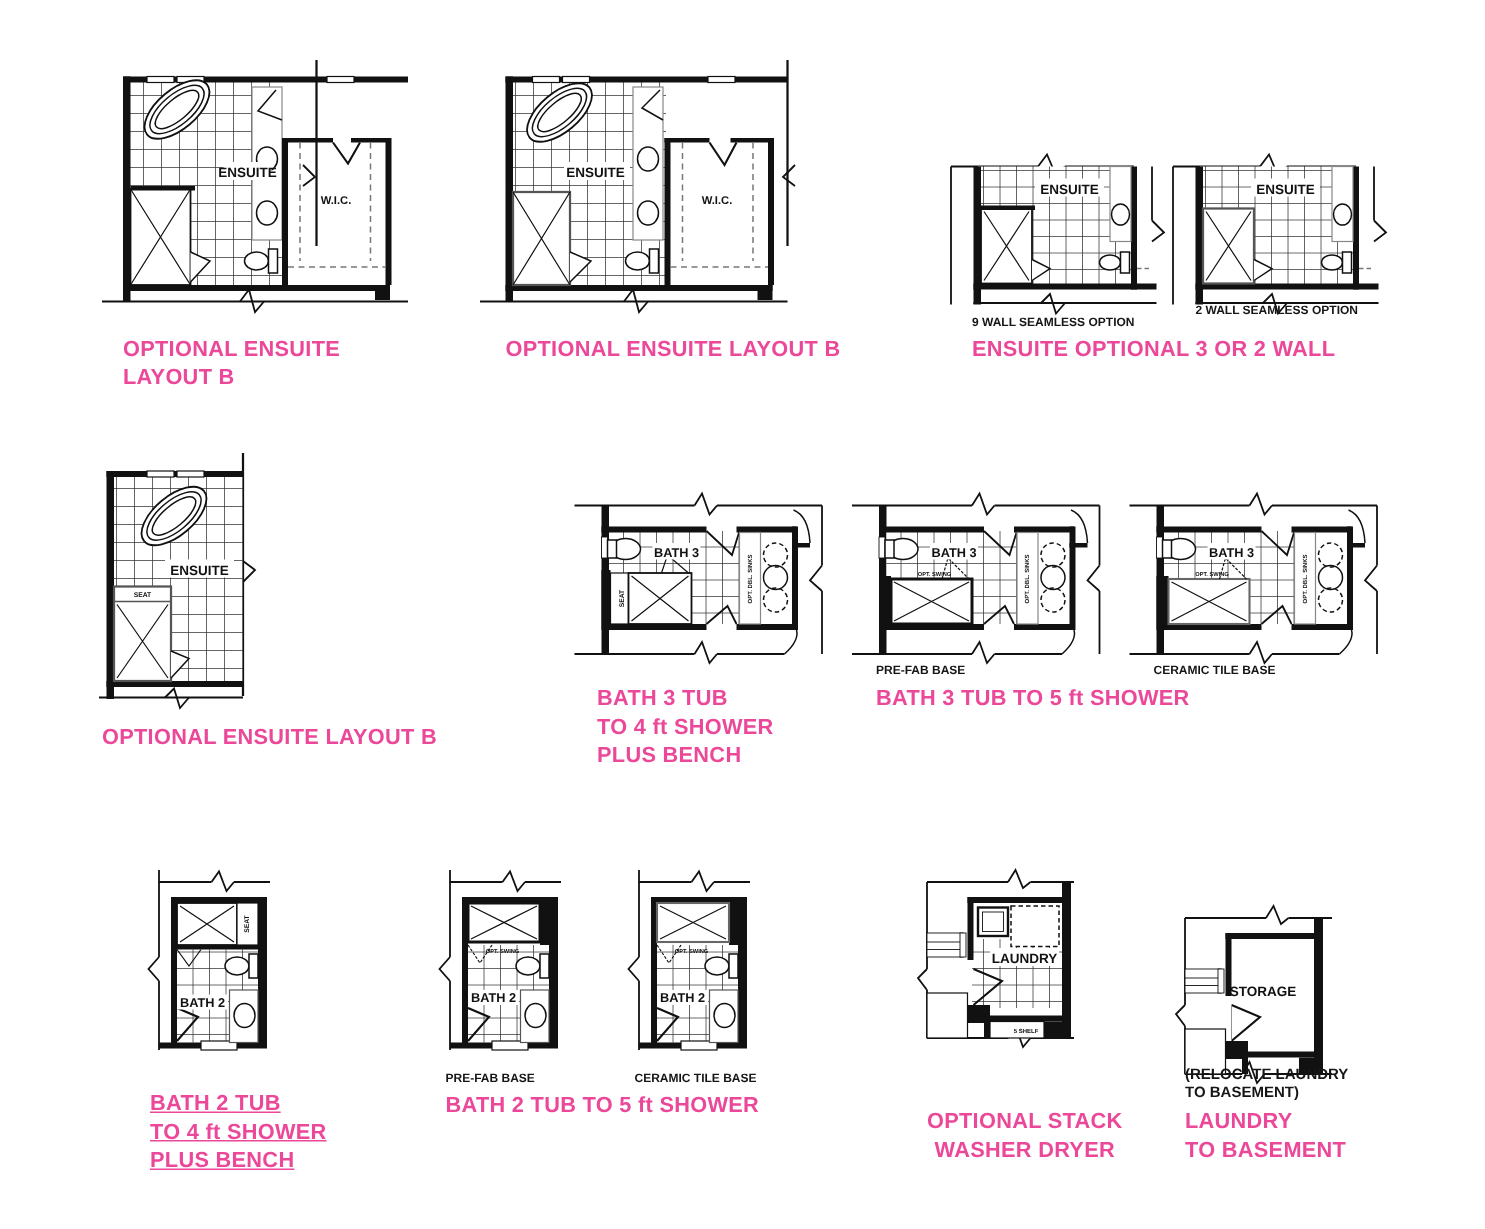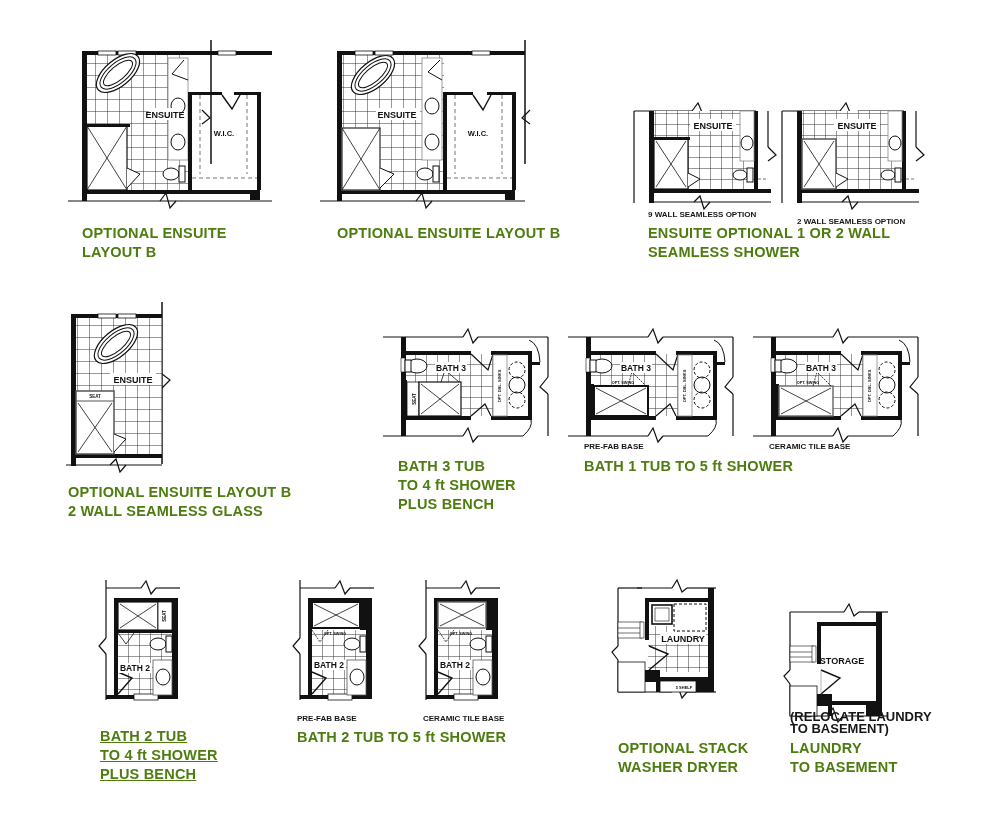--- a/index.html
+++ b/index.html
@@ -1,19 +1,19 @@
 <!DOCTYPE html>
 <html><head>
 <meta charset="utf-8">
 <style>
   html,body{margin:0;padding:0;background:#ffffff;}
   body{width:990px;height:819px;position:relative;overflow:hidden;font-family:"Liberation Sans",sans-serif;color:#111;}
   .plan{position:absolute;}
   .plan svg{display:block;overflow:visible;}
-  .cap{position:absolute;font-family:"Liberation Sans",sans-serif;font-weight:bold;font-size:14.5px;line-height:19px;color:#4d7c0f;letter-spacing:0.2px;white-space:nowrap;}
+  .cap{position:absolute;font-family:"Liberation Sans",sans-serif;font-weight:bold;font-size:14.5px;line-height:19px;color:#ec4899;letter-spacing:0.2px;white-space:nowrap;}
   .sub{position:absolute;font-family:"Liberation Sans",sans-serif;font-weight:bold;font-size:8px;line-height:10px;color:#161616;white-space:nowrap;}
   .cap div,.sub div{display:block;}
   .lbl{font-family:"Liberation Sans",sans-serif;font-weight:bold;fill:#111;}
 </style>
 </head>
 <body>
 
 <svg width="0" height="0" style="position:absolute">
   <defs>
     <pattern id="tile" width="12" height="12" patternUnits="userSpaceOnUse">
@@ -174,24 +174,23 @@
     <path d="M54 84 L66 76 L54 70" fill="#fff" stroke="#111"></path>
     <rect x="106" y="8" width="14" height="50" fill="#fff" stroke="#888" stroke-width="0.8"></rect>
     <ellipse cx="113" cy="40" rx="6" ry="7" fill="#fff" stroke="#111"></ellipse>
     <ellipse cx="106" cy="72" rx="7" ry="5" fill="#fff" stroke="#111"></ellipse>
     <rect x="113" y="65" width="6" height="14" fill="#fff" stroke="#111"></rect>
     <line x1="124" y1="76" x2="134" y2="76" stroke="#777" stroke-dasharray="3,2"></line>
     <rect x="52" y="16" width="46" height="12" fill="#fff"></rect>
     <text class="lbl" x="75" y="26" font-size="9" text-anchor="middle">ENSUITE</text>
   </svg>
 </div>
-<div class="sub" style="left:797px;top:217px;">2 WALL SEAMLESS OPTION</div>
+<div class="sub" style="left:797px;top:202px;">2 WALL SEAMLESS OPTION</div>
 <div class="cap" style="left:648px;top:224px;">
-  <div>ENSUITE OPTIONAL 1 OR 2 WALL</div>
-  <div>SEAMLESS SHOWER</div>
+  <div>ENSUITE OPTIONAL 3 OR 2 WALL</div>
 </div>
 
 <div class="plan" style="left:66px;top:302px;">
   <svg width="110" height="175">
     <line x1="96" y1="0" x2="96" y2="162" stroke="#111" stroke-width="1.5"></line>
     <path d="M96 72 L104 78 L96 86" fill="none" stroke="#111" stroke-width="1.2"></path>
     <rect x="8" y="14" width="88" height="138" fill="url(#tile)"></rect>
     <rect x="5" y="12" width="5" height="152" fill="#111"></rect>
     <rect x="5" y="12" width="91" height="4" fill="#111"></rect>
     <rect x="5" y="152" width="91" height="4" fill="#111"></rect>
@@ -208,21 +207,20 @@
     <line x1="10" y1="99" x2="48" y2="99" stroke="#555" stroke-width="1"></line>
     <text class="lbl" x="29" y="96" font-size="4.5" text-anchor="middle">SEAT</text>
     <path d="M12 101 L46 150 M46 101 L12 150" stroke="#111" stroke-width="0.8"></path>
     <path d="M48 150 L60 137 L48 132" fill="#fff" stroke="#111"></path>
     <rect x="44" y="71" width="46" height="12" fill="#fff"></rect>
     <text class="lbl" x="67" y="81" font-size="9" text-anchor="middle">ENSUITE</text>
   </svg>
 </div>
 <div class="cap" style="left:68px;top:483px;">
   <div>OPTIONAL ENSUITE LAYOUT B</div>
-  <div>2 WALL SEAMLESS GLASS</div>
 </div>
 
 <div class="plan" style="left:383px;top:332px;">
   <svg width="170" height="110">
     <line x1="0" y1="5" x2="80" y2="5" stroke="#111" stroke-width="1.2"></line>
     <path d="M80 5 L85 -3 L90 11 L95 5" fill="none" stroke="#111" stroke-width="1.2"></path>
     <line x1="95" y1="5" x2="165" y2="5" stroke="#111" stroke-width="1.2"></line>
     <line x1="165" y1="5" x2="165" y2="45" stroke="#111" stroke-width="1.2"></line>
     <path d="M165 45 L157 55 L165 62" fill="none" stroke="#111" stroke-width="1.2"></path>
     <line x1="165" y1="62" x2="165" y2="104" stroke="#111" stroke-width="1.2"></line>
@@ -342,21 +340,21 @@
     <text class="lbl" x="117" y="55" font-size="4" text-anchor="middle" transform="rotate(-90 117 54)">OPT. DBL. SINKS</text>
     <circle cx="134" cy="38" r="8" fill="none" stroke="#111" stroke-dasharray="3,2"></circle>
     <circle cx="134" cy="53" r="8" fill="none" stroke="#111"></circle>
     <circle cx="134" cy="68" r="8" fill="none" stroke="#111" stroke-dasharray="3,2"></circle>
     <rect x="52" y="30" width="32" height="11" fill="#fff"></rect>
     <text class="lbl" x="68" y="39" font-size="8.5" text-anchor="middle">BATH 3</text>
   </svg>
 </div>
 <div class="sub" style="left:769px;top:442px;">CERAMIC TILE BASE</div>
 <div class="cap" style="left:584px;top:457px;">
-  <div>BATH 1 TUB TO 5 ft SHOWER</div>
+  <div>BATH 3 TUB TO 5 ft SHOWER</div>
 </div>
 
 <div class="plan" style="left:96px;top:580px;">
   <svg width="90" height="120">
     <line x1="10" y1="0" x2="10" y2="58" stroke="#111" stroke-width="1.2"></line>
     <path d="M10 58 L3 66 L10 74" fill="none" stroke="#111" stroke-width="1.2"></path>
     <line x1="10" y1="74" x2="10" y2="120" stroke="#111" stroke-width="1.2"></line>
     <line x1="10" y1="8" x2="45" y2="8" stroke="#111" stroke-width="1.2"></line>
     <path d="M45 8 L50 1 L55 14 L60 8" fill="none" stroke="#111" stroke-width="1.2"></path>
     <line x1="60" y1="8" x2="84" y2="8" stroke="#111" stroke-width="1.2"></line>
@@ -480,21 +478,21 @@
     <rect x="38" y="22" width="58" height="24" fill="#fff"></rect>
     <rect x="40" y="25" width="20" height="19" fill="#fff" stroke="#111" stroke-width="1.6"></rect>
     <rect x="43" y="28" width="14" height="13" fill="none" stroke="#111" stroke-width="0.6"></rect>
     <rect x="62" y="24" width="32" height="27" fill="#fff" stroke="#111" stroke-dasharray="3,2"></rect>
     <path d="M37 90 L56 74 L37 66" fill="none" stroke="#111" stroke-width="1.4"></path>
     <text class="lbl" x="72" y="108.5" font-size="4" text-anchor="middle">5 SHELF</text>
     <rect x="48" y="52" width="46" height="12" fill="#fff"></rect>
     <text class="lbl" x="71" y="62" font-size="9" text-anchor="middle">LAUNDRY</text>
   </svg>
 </div>
-<div class="cap" style="left:618px;top:739px;">
+<div class="cap" style="left:618px;top:739px;text-align:center;">
   <div>OPTIONAL STACK</div>
   <div>WASHER DRYER</div>
 </div>
 
 <div class="plan" style="left:784px;top:604px;text-decoration:underline;">
   <svg width="110" height="120">
     <line x1="6" y1="8" x2="6" y2="66" stroke="#111" stroke-width="1.2"></line>
     <path d="M6 66 L0 72 L6 80" fill="none" stroke="#111" stroke-width="1.2"></path>
     <line x1="6" y1="80" x2="6" y2="112" stroke="#111" stroke-width="1.2"></line>
     <line x1="6" y1="8" x2="60" y2="8" stroke="#111" stroke-width="1.2"></line>
@@ -512,20 +510,20 @@
     <rect x="44" y="90" width="4" height="22" fill="#111"></rect>
     <rect x="6" y="82" width="27" height="30" fill="#fff" stroke="#111" stroke-width="0.8"></rect>
     <rect x="6" y="42" width="24" height="16" fill="#fff" stroke="#111" stroke-width="0.6"></rect>
     <path d="M6 48 H30 M6 53 H30" stroke="#111" stroke-width="0.6"></path>
     <rect x="28" y="42" width="4" height="16" fill="#fff" stroke="#111" stroke-width="0.6"></rect>
     <path d="M37 90 L56 74 L37 66" fill="none" stroke="#111" stroke-width="1.4"></path>
     <line x1="37" y1="66" x2="37" y2="90" stroke="#888" stroke-width="0.6"></line>
     <text class="lbl" x="58" y="60" font-size="9" text-anchor="middle">STORAGE</text>
   </svg>
 </div>
-<div class="sub" style="left:790px;top:711px;font-size:13px;line-height:12px;">
+<div class="sub" style="left:790px;top:711px;font-size:10px;line-height:12px;">
   <div>(RELOCATE LAUNDRY</div>
   <div>TO BASEMENT)</div>
 </div>
 <div class="cap" style="left:790px;top:739px;">
   <div>LAUNDRY</div>
   <div>TO BASEMENT</div>
 </div>
 
 </body></html>

